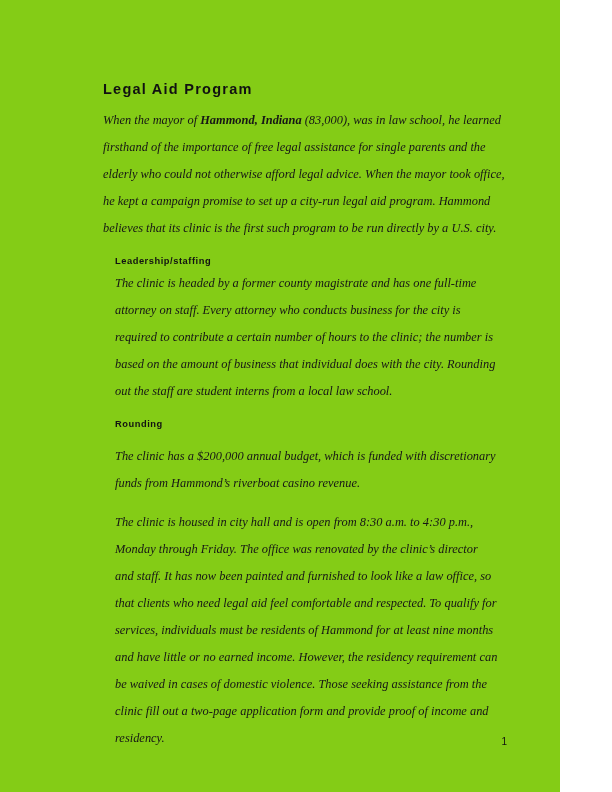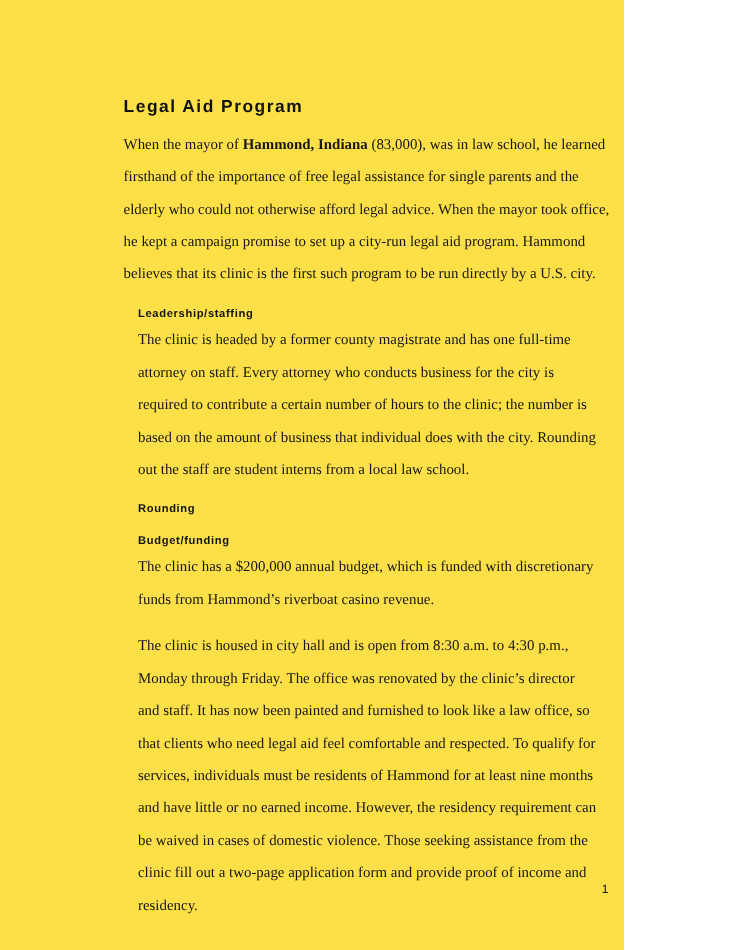--- a/index.html
+++ b/index.html
@@ -2,23 +2,23 @@
 <html><head>
 <meta charset="utf-8">
 <style>
   html, body {
     margin: 0;
     padding: 0;
     background: #ffffff;
   }
   .page {
     position: relative;
-    width: 520px;
+    width: 560px;
     height: 792px;
-    background: #fde047;
+    background: #84cc16;
     overflow: hidden;
     box-sizing: border-box;
   }
   .content {
     position: absolute;
     left: 103px;
     top: 80px;
     width: 408px;
   }
   .doc-title {
@@ -41,20 +41,21 @@
   }
   .body-par {
     font-family: "Liberation Serif", serif;
     font-size: 12.4px;
     font-weight: normal;
     color: #161616;
     line-height: 27px;
     margin: 0;
     text-align: left;
     letter-spacing: 0.01px;
+    font-style: italic;
   }
   .bold-inline {
     font-weight: bold;
   }
   .page-number {
     position: absolute;
     left: 103px;
     top: 735px;
     width: 404px;
     text-align: right;
@@ -79,21 +80,20 @@
     <div class="block">
       <h2 class="section-heading">Leadership/staffing</h2>
       <p class="body-par">The clinic is headed by a former county magistrate and has one full-time attorney on staff. Every attorney who conducts business for the city is required to contribute a certain number of hours to the clinic; the number is based on the amount of business that individual does with the city. Rounding out the staff are student interns from a local law school.</p>
     </div>
 
     <div class="block">
       <h2 class="section-heading">Rounding</h2>
     </div>
 
     <div class="block">
-      <h2 class="section-heading">Budget/funding</h2>
       <p class="body-par">The clinic has a $200,000 annual budget, which is funded with discretionary funds from Hammond’s riverboat casino revenue.</p>
     </div>
 
     <div class="block">
       <p class="body-par">The clinic is housed in city hall and is open from 8:30 a.m. to 4:30 p.m., Monday through Friday. The office was renovated by the clinic’s director and staff. It has now been painted and furnished to look like a law office, so that clients who need legal aid feel comfortable and respected. To qualify for services, individuals must be residents of Hammond for at least nine months and have little or no earned income. However, the residency requirement can be waived in cases of domestic violence. Those seeking assistance from the clinic fill out a two-page application form and provide proof of income and residency.</p>
     </div>
 
   </div>
 
   <div class="page-number">1</div>

